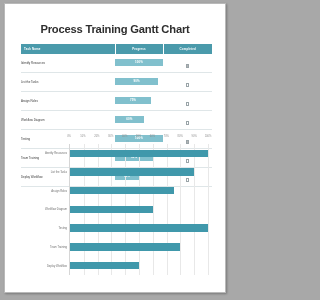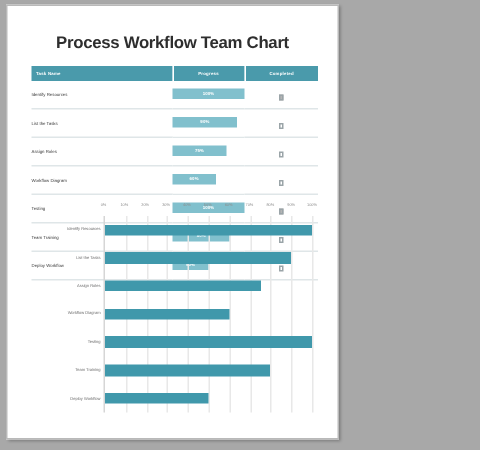--- a/index.html
+++ b/index.html
@@ -125,21 +125,21 @@
     top:50%;transform:translateY(-50%);
     font-size:2.7px;color:#6f6f6f;
     white-space:nowrap;text-align:right;
   }
 </style>
 </head>
 <body>
 
 <div class="page">
 
-  <div class="title">Process Workflow Team Chart</div>
+  <div class="title">Process Training Gantt Chart</div>
 
   <table class="table">
     <colgroup>
       <col class="col-task">
         <col class="col-prog">
         <col class="col-done">
     </colgroup>
     <thead>
       <tr>
         <th class="h-task">Task Name</th>

